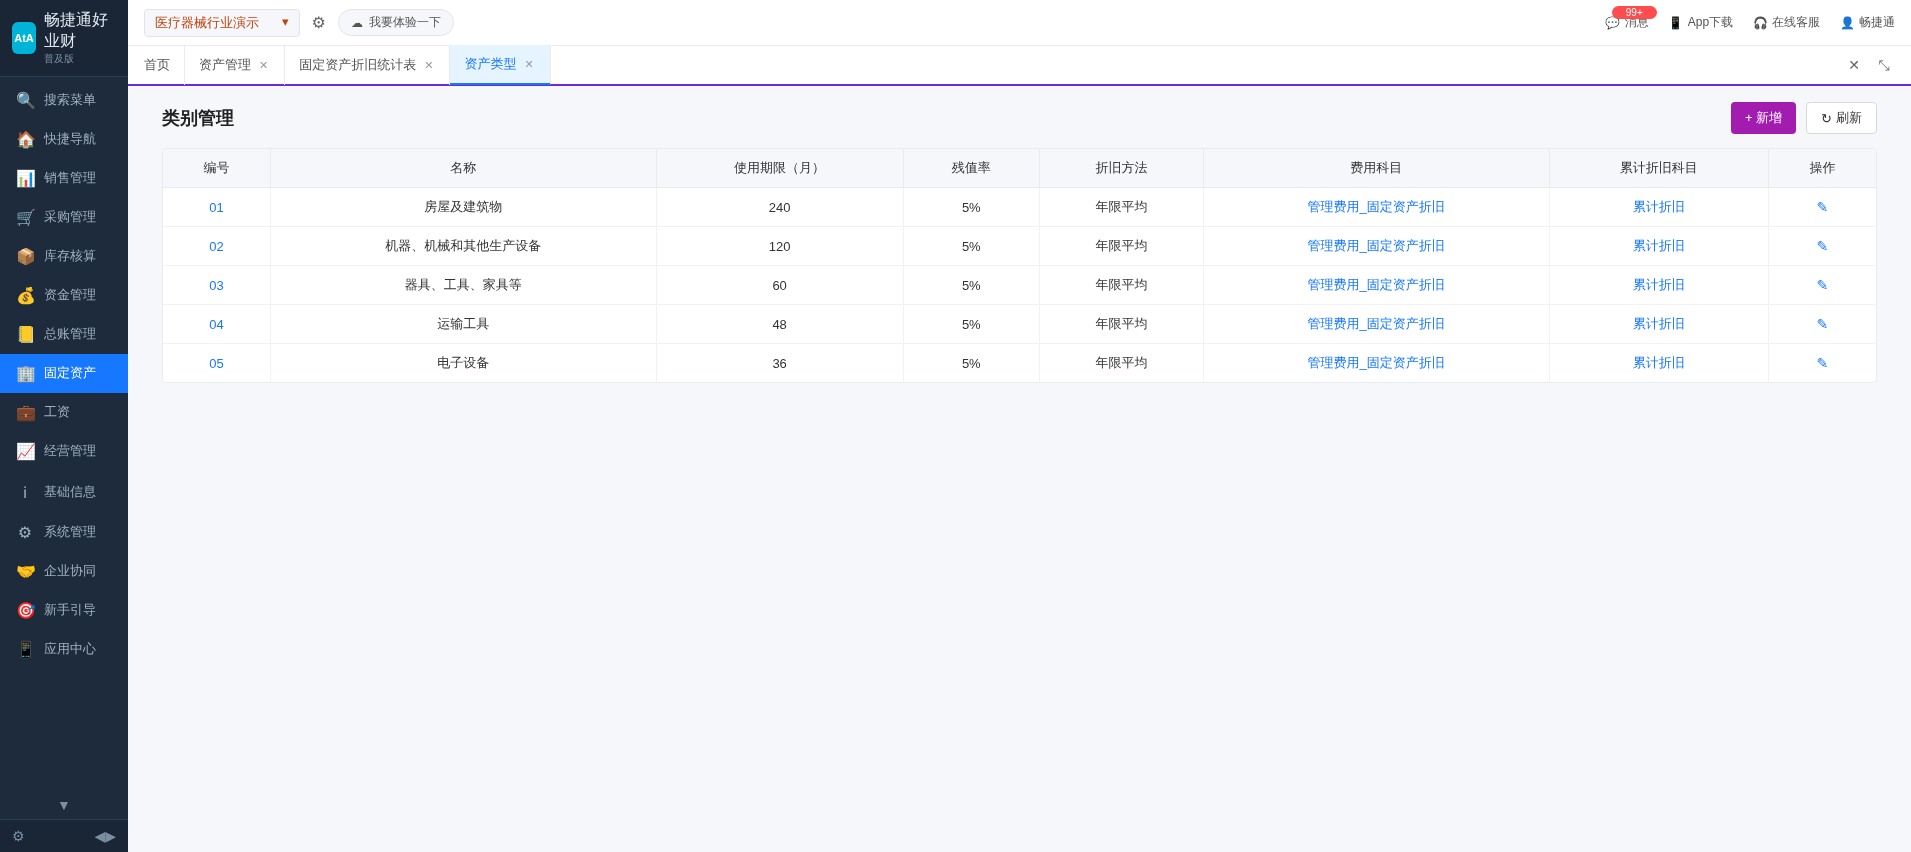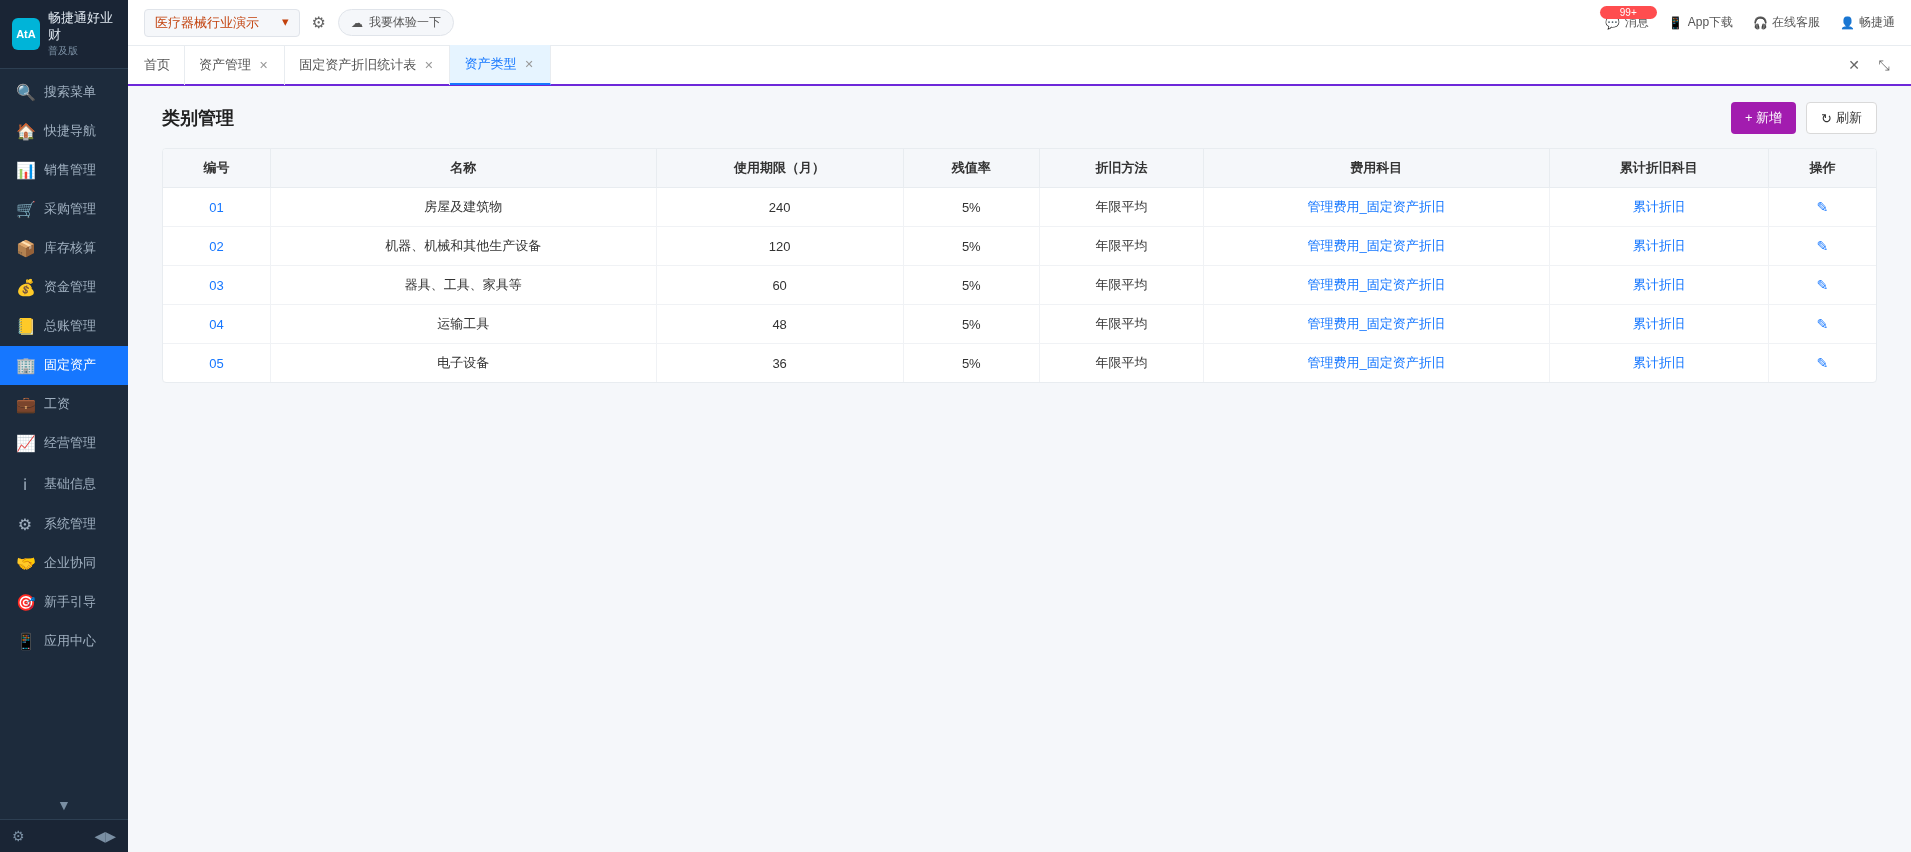--- a/index.html
+++ b/index.html
@@ -23,21 +23,21 @@
       gap: 8px;
       border-bottom: 1px solid #2d3f52;
     }
     .sidebar-logo-icon {
       width: 32px; height: 32px;
       background: #00b4d8;
       border-radius: 6px;
       display: flex; align-items: center; justify-content: center;
       color: white; font-size: 11px; font-weight: bold;
     }
-    .sidebar-title { font-size: 13px; color: #e0e8f0; line-height: 1.3; }
+    .sidebar-title { font-size: 16px; color: #e0e8f0; line-height: 1.3; }
     .sidebar-subtitle { font-size: 10px; color: #7a8fa3; }
 
     .sidebar-nav { flex: 1; overflow-y: auto; padding: 4px 0; }
     .sidebar-nav::-webkit-scrollbar { width: 4px; }
     .sidebar-nav::-webkit-scrollbar-track { background: transparent; }
     .sidebar-nav::-webkit-scrollbar-thumb { background: #2d3f52; }
 
     .sidebar-item {
       display: flex;
       align-items: center;
@@ -126,21 +126,21 @@
       cursor: pointer;
       font-size: 12px;
       color: #555;
       position: relative;
     }
     .badge {
       background: #ff4d4f;
       color: #fff;
       font-size: 10px;
       border-radius: 8px;
-      padding: 1px 20px;
+      padding: 1px 14px;
       position: absolute;
       top: -8px;
       right: -8px;
     }
 
     
     .tabs-bar {
       background: #fff;
       border-bottom: 2px solid #6d28d9;
       display: flex;
@@ -252,21 +252,21 @@
     }
     thead tr {
       background: #f5f7fa;
       border-bottom: 1px solid #e8ecf0;
     }
     thead th {
       padding: 10px 12px;
       text-align: center;
       font-size: 13px;
       color: #333;
-      font-weight: 700;
+      font-weight: 400;
       border-right: 1px solid #e8ecf0;
     }
     thead th:last-child { border-right: none; }
     tbody tr {
       border-bottom: 1px solid #f0f2f5;
     }
     tbody tr:last-child { border-bottom: none; }
     tbody td {
       padding: 10px 12px;
       text-align: center;

